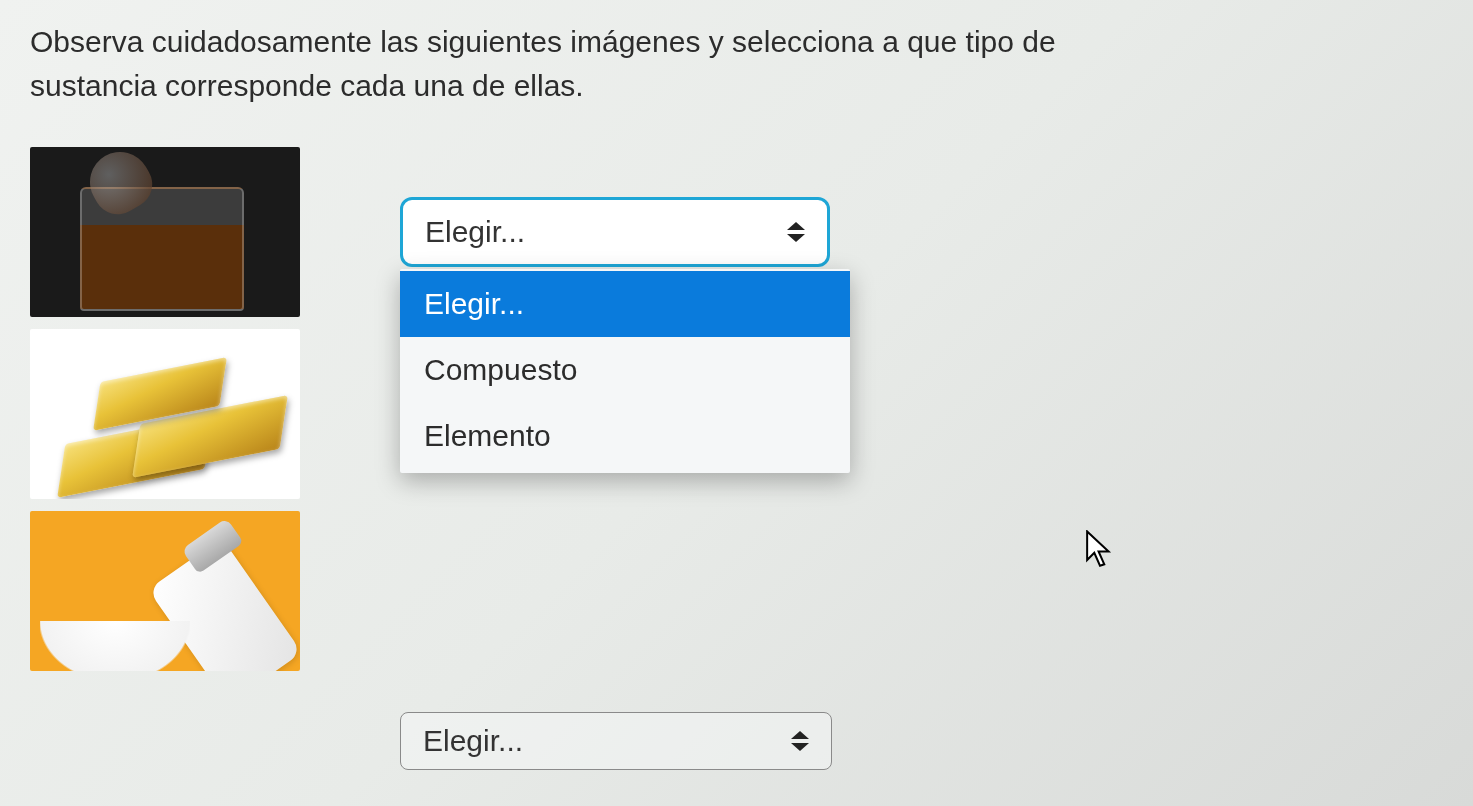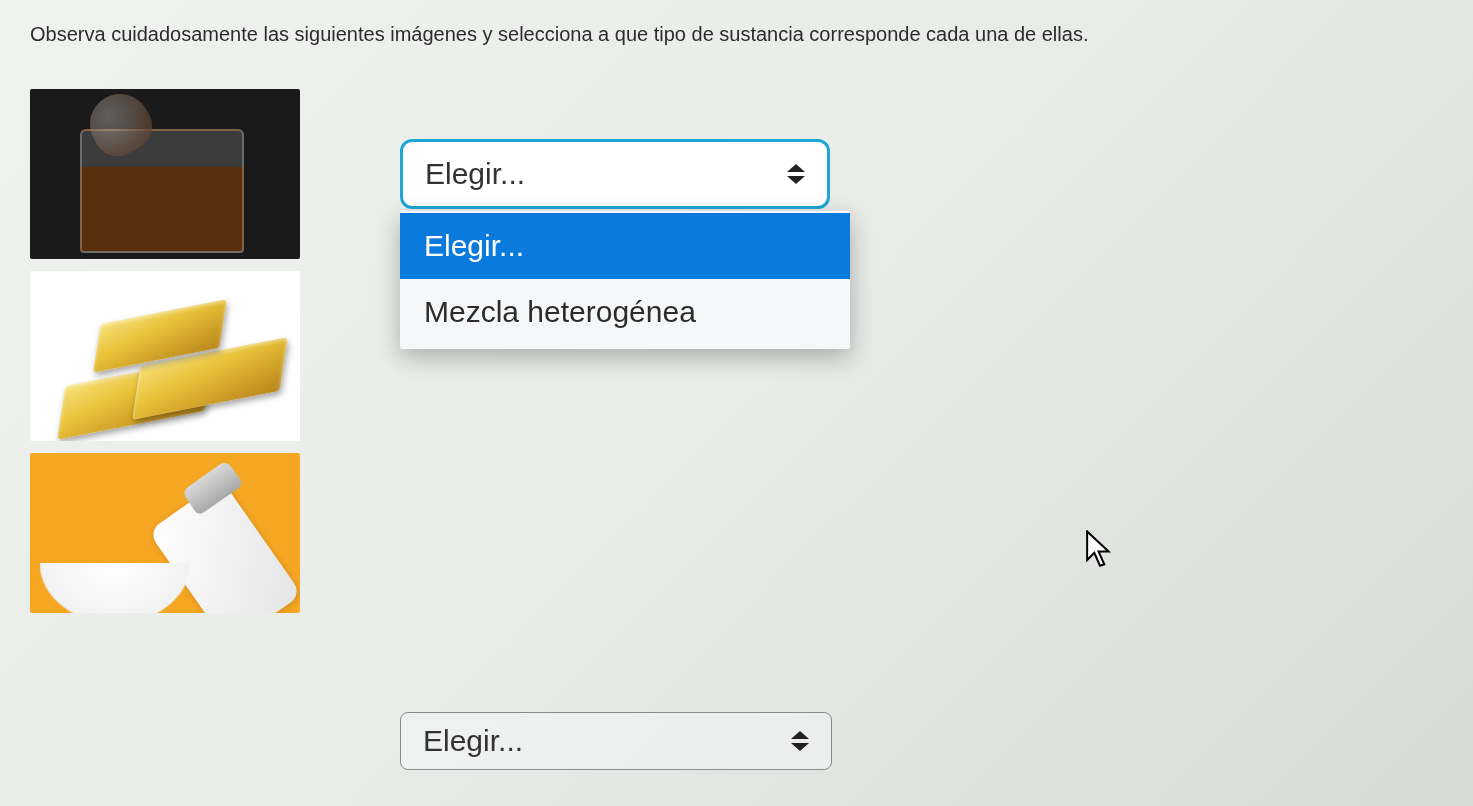--- a/index.html
+++ b/index.html
@@ -10,21 +10,21 @@
     body {
       font-family: Arial, Helvetica, sans-serif;
       background: linear-gradient(135deg, #f0f2f0 0%, #e8ebe8 50%, #d8dad8 100%);
       width: 1473px;
       height: 806px;
       padding: 20px 30px;
       overflow: hidden;
       position: relative;
     }
     .instruction {
-      font-size: 20px;
+      font-size: 30px;
       color: #2c2c2c;
       line-height: 1.45;
       margin-bottom: 40px;
       max-width: 1100px;
     }
     .rows {
       display: flex;
       flex-direction: column;
       gap: 12px;
     }
@@ -234,21 +234,22 @@
     <div class="thumb cola" title="vaso de refresco de cola con hielo"></div>
 
     <div class="select-wrap">
       <div class="select">
         <span>Elegir...</span>
         <span class="sort-icon"></span>
       </div>
 
       <div class="dropdown">
         <div class="opt selected">Elegir...</div>
-        <div class="opt">Mezcla heterogénea</div>
+        <div class="opt">Compuesto</div>
+        <div class="opt">Elemento</div>
       </div>
     </div>
   </div>
 
   <div class="row">
     <div class="thumb gold" title="lingotes de oro">
       <div class="bar b1"></div>
       <div class="bar b2"></div>
       <div class="bar b3"></div>
     </div>

